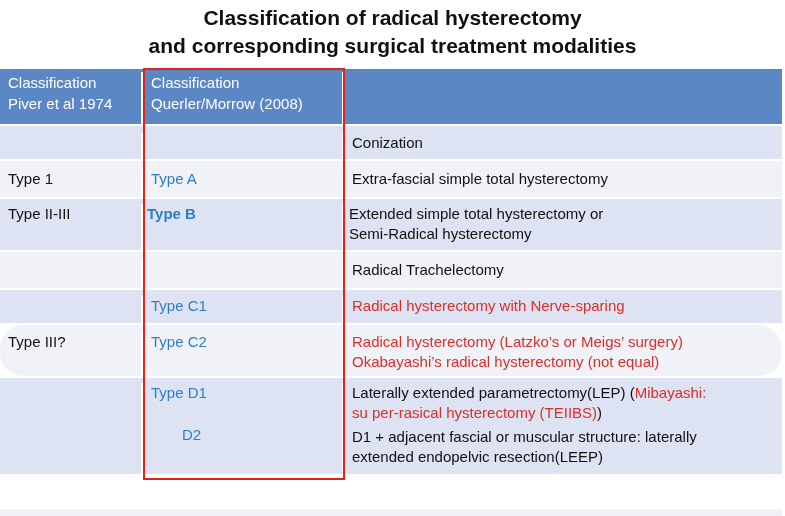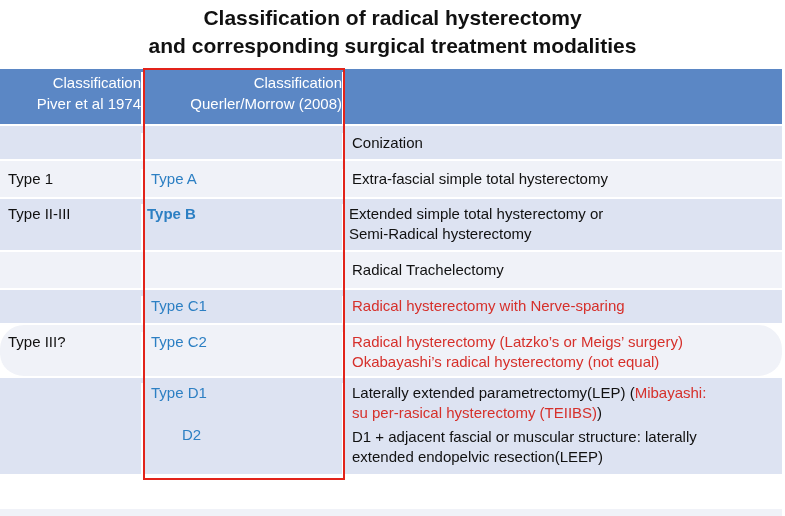--- a/index.html
+++ b/index.html
@@ -7,21 +7,21 @@
            font-family: "Liberation Sans", sans-serif; }
     .title { position: absolute; left: 0; top: 4px; width: 785px; text-align: center;
              font-weight: bold; font-size: 21px; line-height: 28px; color: #111; }
     .tbl { position: absolute; left: 0; top: 69px; width: 782px; }
     .row { display: flex; border-bottom: 2px solid #ffffff; box-sizing: border-box; }
     .cell { box-sizing: border-box; padding-left: 8px; font-size: 15px; line-height: 20px; }
     .c1 { width: 143px; border-right: 2px solid #ffffff; }
     .c2 { width: 201px; border-right: 2px solid #ffffff; }
     .c3 { flex: 1; }
     .hdr { background: #5b87c5; color: #ffffff; height: 57px; padding-top: 3px; }
-    .hdr .cell { font-size: 15px; line-height: 21px; text-align: right; }
+    .hdr .cell { font-size: 15px; line-height: 21px; }
     .odd { background: #dde3f2; }
     .even { background: #f0f2f8; }
     .blue { color: #2c7fc3; }
     .red { color: #d6302b; }
     .black { color: #111111; }
     .redbox { position: absolute; left: 143px; top: 68px; width: 202px; height: 412px;
               border: 2px solid #e2231a; box-sizing: border-box; pointer-events: none; }
   </style>
 </head>
 <body>

